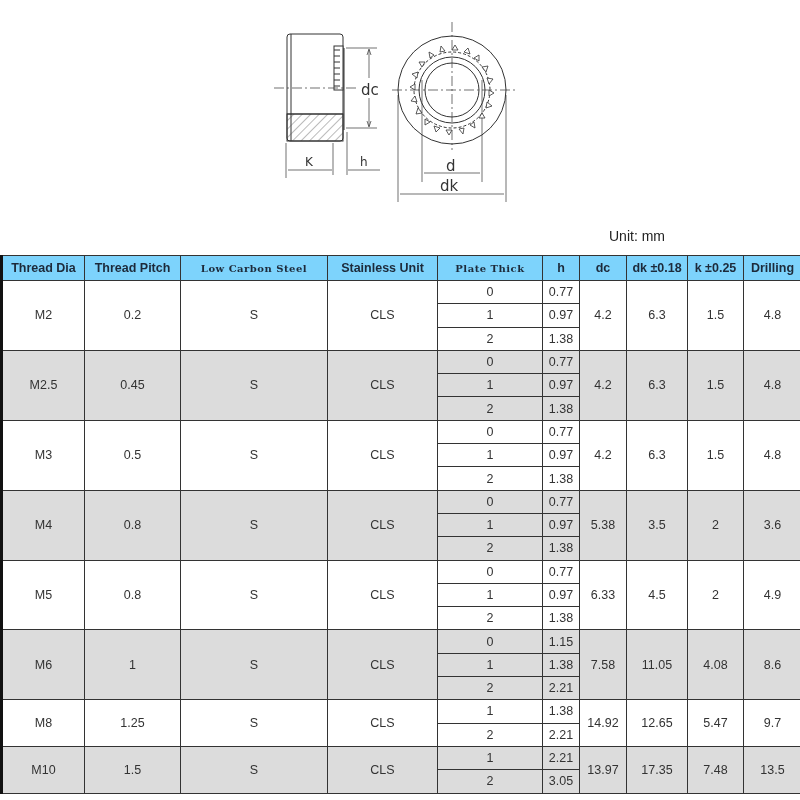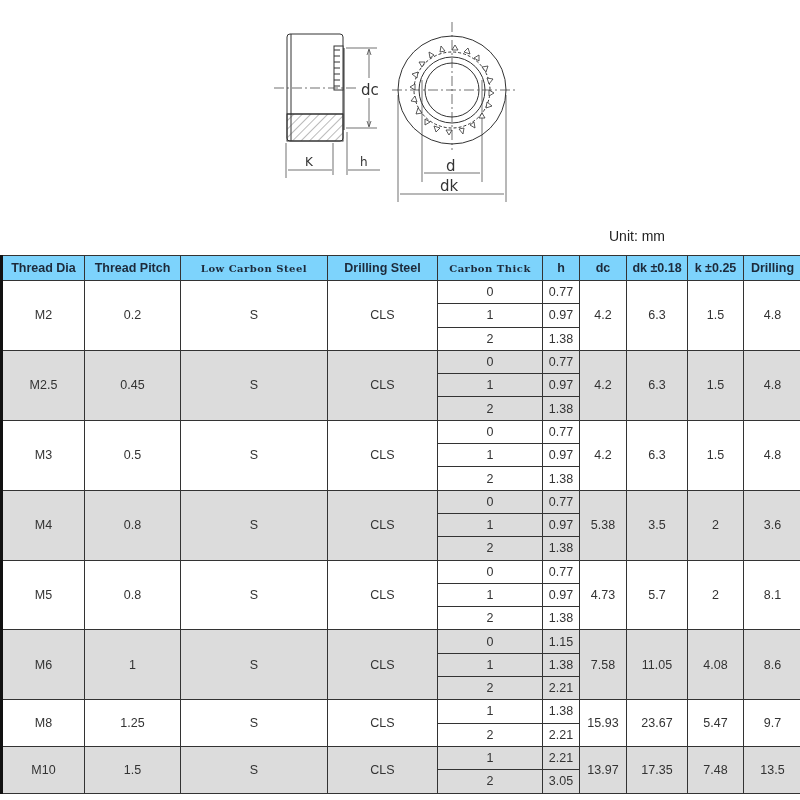--- a/index.html
+++ b/index.html
@@ -146,22 +146,22 @@
         <col style="width:47px">
         <col style="width:61px">
       <col style="width:56px">
         <col style="width:58px">
     </colgroup>
     <thead>
       <tr>
         <th>Thread Dia</th>
         <th>Thread Pitch</th>
         <th class="mono">Low Carbon Steel</th>
-        <th>Drilling Steel</th>
-        <th class="mono">Carbon Thick</th>
+        <th>Stainless Unit</th>
+        <th class="mono">Plate Thick</th>
         <th>h</th>
         <th>dc</th>
         <th>dk ±0.18</th>
         <th>k ±0.25</th>
         <th>Drilling</th>
       </tr>
     </thead>
     <tbody>
 
       <tr class="white">
@@ -248,24 +248,24 @@
         <td>1.38</td>
       </tr>
 
       <tr class="white">
         <td rowspan="3">M5</td>
         <td rowspan="3">0.8</td>
         <td rowspan="3">S</td>
         <td rowspan="3">CLS</td>
         <td>0</td>
         <td>0.77</td>
-        <td rowspan="3">4.73</td>
-        <td rowspan="3">5.7</td>
+        <td rowspan="3">6.33</td>
+        <td rowspan="3">4.5</td>
         <td rowspan="3">2</td>
-        <td rowspan="3">8.1</td>
+        <td rowspan="3">4.9</td>
       </tr>
       <tr class="white">
         <td>1</td>
         <td>0.97</td>
       </tr>
       <tr class="white">
         <td>2</td>
         <td>1.38</td>
       </tr>
 
@@ -290,22 +290,22 @@
         <td>2.21</td>
       </tr>
 
       <tr class="white">
         <td rowspan="2">M8</td>
         <td rowspan="2">1.25</td>
         <td rowspan="2">S</td>
         <td rowspan="2">CLS</td>
         <td>1</td>
         <td>1.38</td>
-        <td rowspan="2">15.93</td>
-        <td rowspan="2">23.67</td>
+        <td rowspan="2">14.92</td>
+        <td rowspan="2">12.65</td>
         <td rowspan="2">5.47</td>
         <td rowspan="2">9.7</td>
       </tr>
       <tr class="white">
         <td>2</td>
         <td>2.21</td>
       </tr>
 
       <tr class="shade">
         <td rowspan="2">M10</td>

